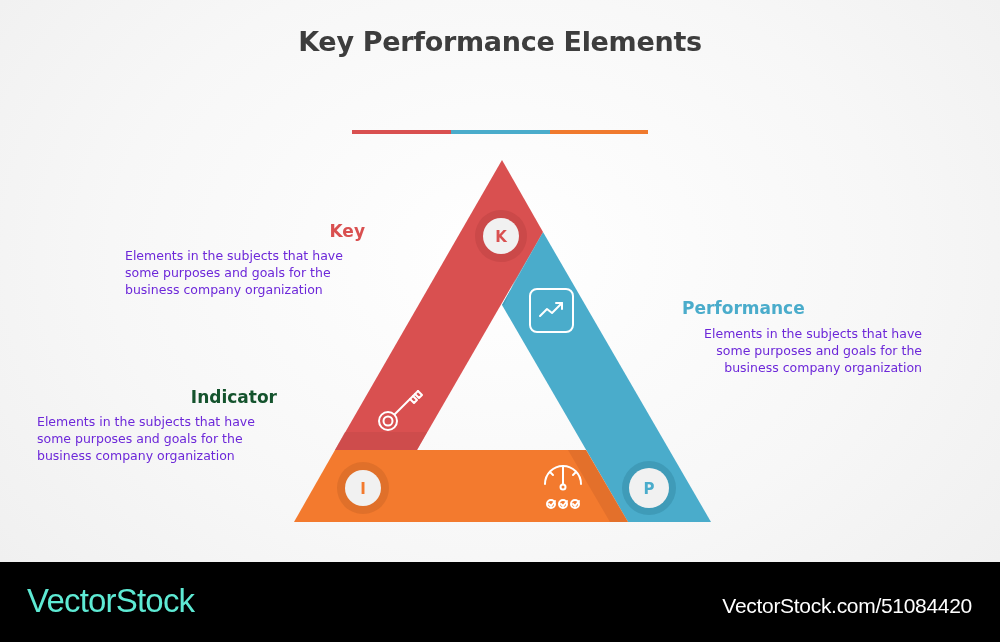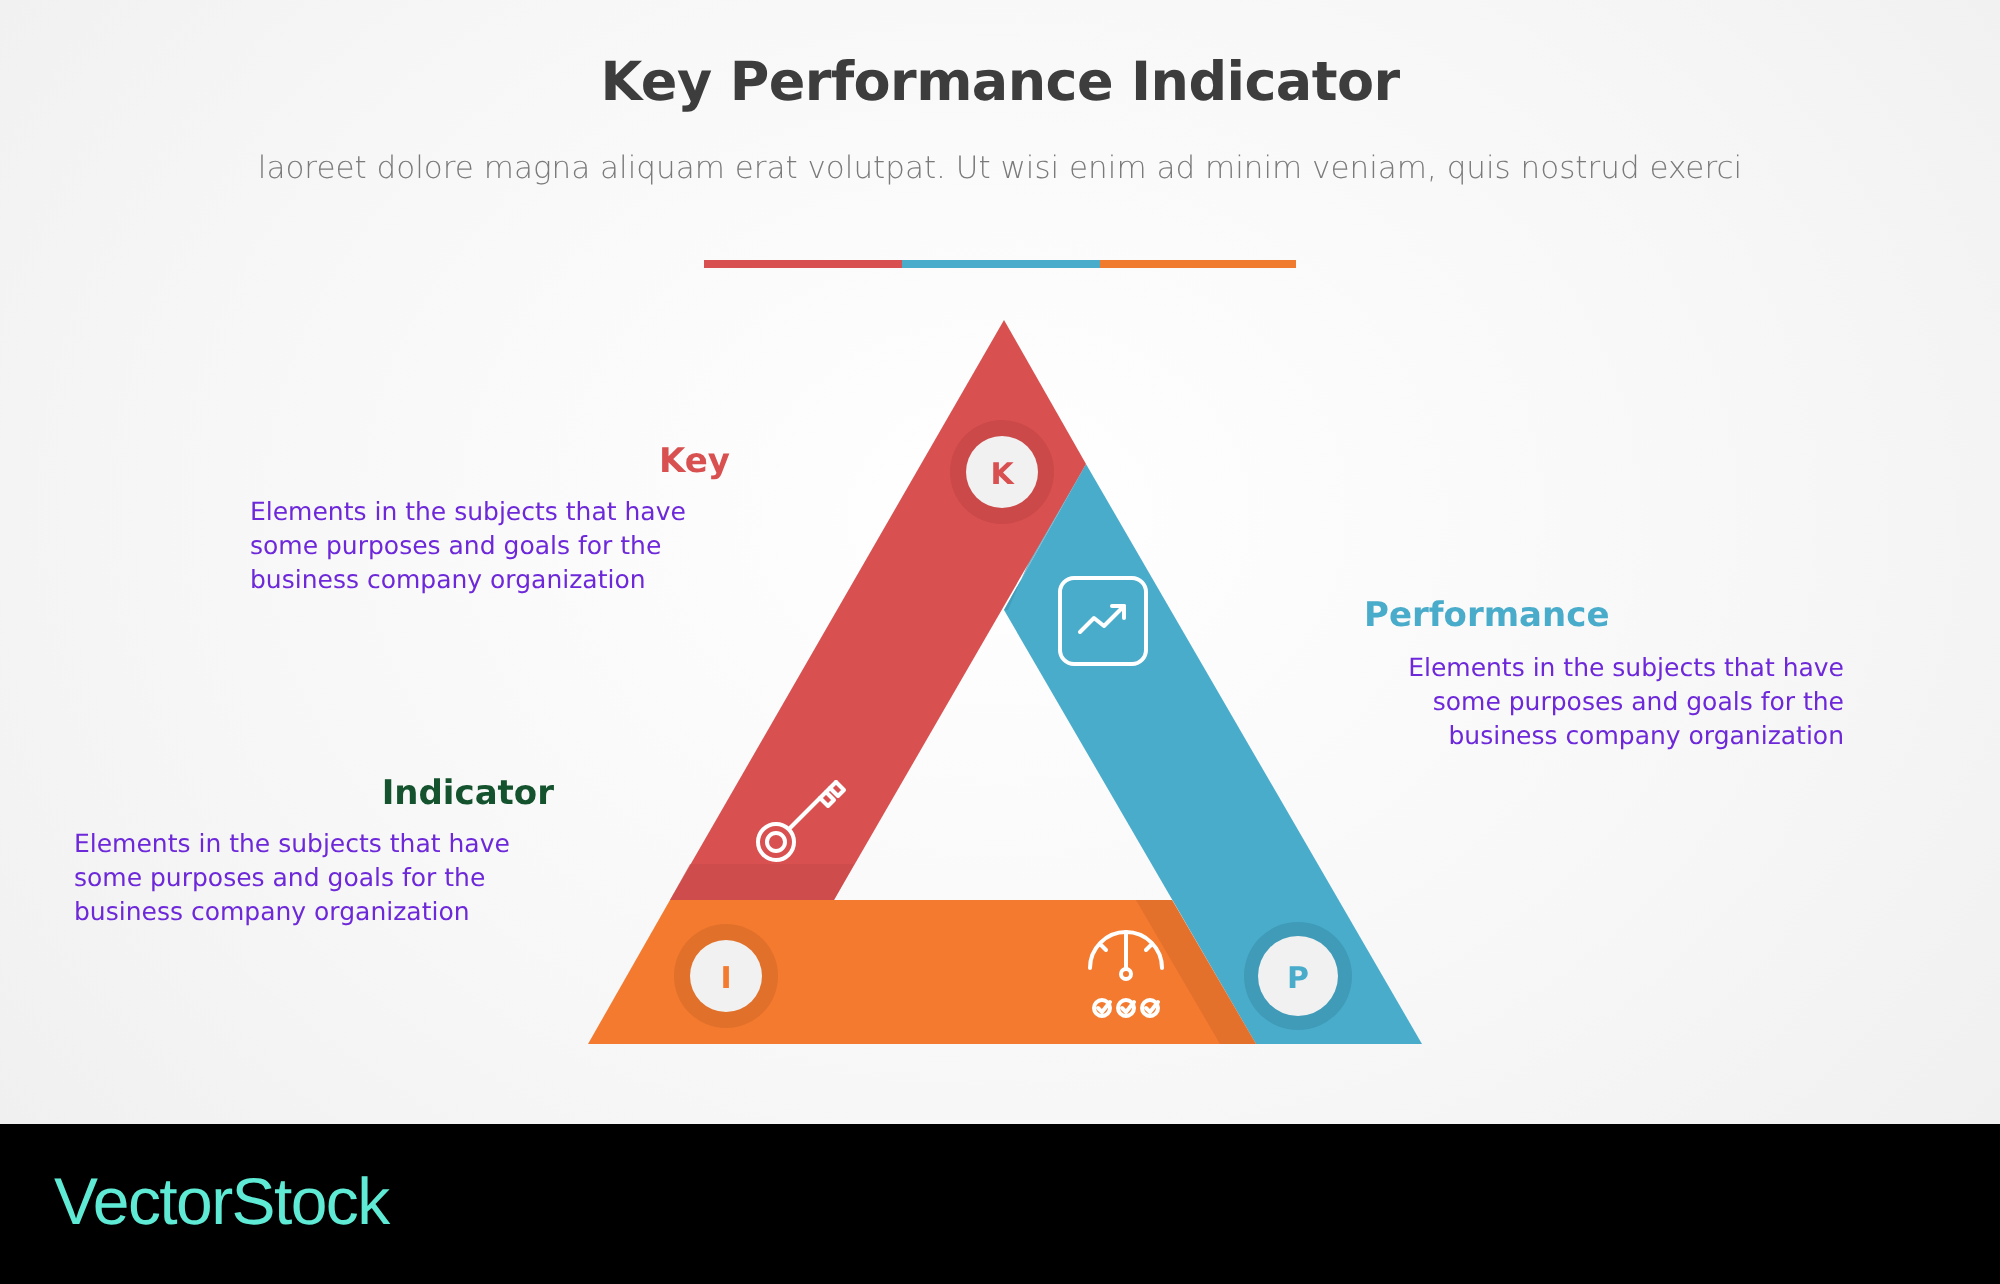--- a/index.html
+++ b/index.html
@@ -39,23 +39,22 @@
     font-family: "Liberation Sans", sans-serif; letter-spacing: -0.8px;
   }
   .footer-url {
     position: absolute; right: 28px; top: 32px; color: #fff; font-size: 21px;
     font-family: "Liberation Sans", sans-serif; letter-spacing: -0.3px;
   }
 </style>
 </head>
 <body>
 
-<div class="title">Key Performance Indicator</div>
+<div class="title">Key Performance Elements</div>
 <div class="subtitle">
-  <div>laoreet dolore magna aliquam erat volutpat. Ut wisi enim ad minim veniam, quis nostrud exerci</div>
 </div>
 
 <div class="divider" style="left:352px;width:99px;background:#d95050;"></div>
 <div class="divider" style="left:451px;width:99px;background:#4aaccb;"></div>
 <div class="divider" style="left:550px;width:98px;background:#f07a2e;"></div>
 
 <svg class="diagram" width="1000" height="562" viewBox="0 0 1000 562">
 
   <polygon points="543,232 711,522 628,522 502,305" fill="#4aaccb"></polygon>
 
@@ -133,13 +132,14 @@
 
 <div class="label-title right-align" style="right:723px;top:387px;color:#14532d;">Indicator</div>
 <div class="label-desc right-align" style="right:723px;top:413px;">
   <div>Elements in the subjects that have</div>
   <div>some purposes and goals for the</div>
   <div>business company organization</div>
 </div>
 
 <div class="footer">
   <div class="footer-brand">VectorStock</div>
+  <div class="footer-url">VectorStock.com/51084420</div>
 </div>
 
 </body></html>

